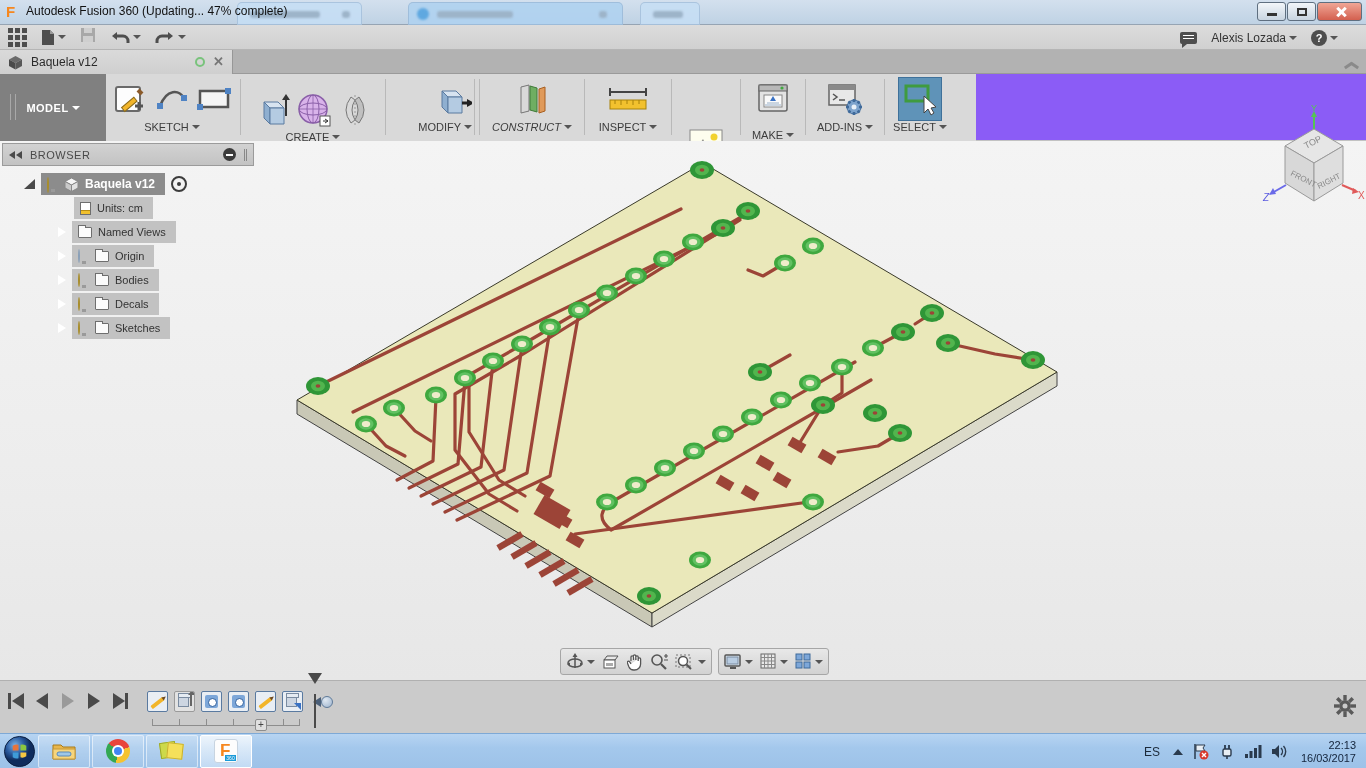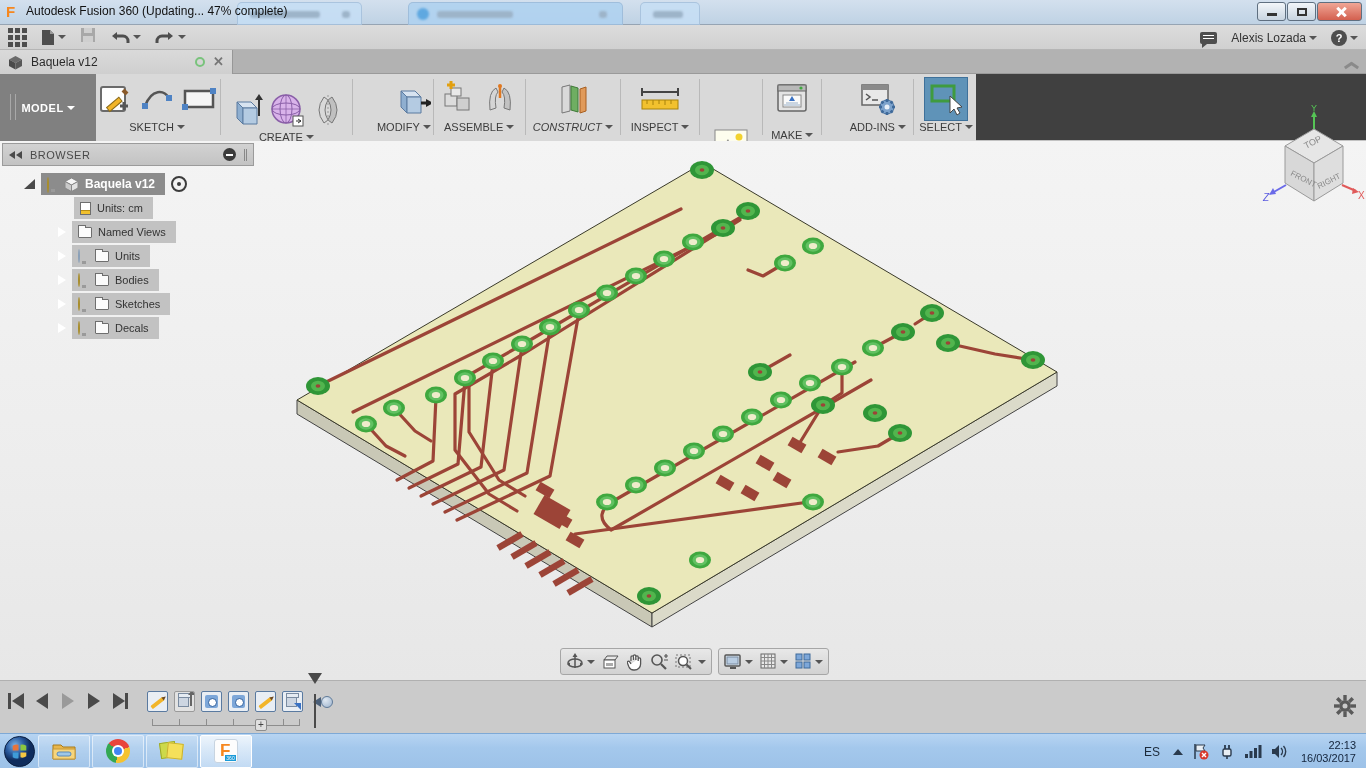--- a/index.html
+++ b/index.html
@@ -22,39 +22,39 @@
   .glyph-close { position:absolute; left:17px; top:3px; width:12px; height:12px; }
   .glyph-close:before,.glyph-close:after { content:""; position:absolute; left:5px; top:0; width:3px; height:12px; background:#fff; }
   .glyph-close:before { transform:rotate(45deg);} .glyph-close:after { transform:rotate(-45deg);}
 
   
   .appbar { position:absolute; left:0; top:25px; width:1366px; height:25px; background:linear-gradient(180deg,#dcdcdc,#d0d0d0); border-bottom:1px solid #b5b5b5; display:flex; align-items:center; }
   .qat { display:flex; align-items:center; gap:14px; padding-left:8px; }
   .caret { width:0; height:0; border-left:4px solid transparent; border-right:4px solid transparent; border-top:4px solid #555; display:inline-block; margin-left:3px; }
   .grid9 { display:grid; grid-template-columns:repeat(3,5px); grid-gap:2px; }
   .grid9 i { width:5px; height:5px; background:#4e4e4e; }
-  .appbar-right { position:absolute; right:8px; top:0; height:25px; display:flex; align-items:center; gap:14px; }
+  .appbar-right { position:absolute; right:28px; top:0; height:25px; display:flex; align-items:center; gap:14px; }
   .username { font-size:12px; color:#333; }
   .helpdot { width:16px; height:16px; border-radius:50%; background:#4e4e4e; color:#fff; font-size:11px; font-weight:bold; text-align:center; line-height:16px; }
   .commentico { width:17px; height:12px; background:#4e4e4e; border-radius:2px; position:relative; }
   .commentico:before { content:""; position:absolute; left:2px; bottom:-4px; border-left:5px solid #4e4e4e; border-bottom:4px solid transparent; }
   .commentico i { position:absolute; left:3px; width:11px; height:1.5px; background:#fff; }
 
   
   .tabbar { position:absolute; left:0; top:50px; width:1366px; height:24px; background:#b2b2b2; border-bottom:1px solid #9a9a9a; }
   .doctab { position:absolute; left:0; top:0; width:233px; height:24px; background:linear-gradient(180deg,#dadada,#cfcfcf); border-right:1px solid #979797; display:flex; align-items:center; padding:0 8px; gap:8px; }
   .doctab .title { font-size:12px; color:#2b2b2b; flex:1; }
   .greenring { width:10px; height:10px; border:2px solid #79c37c; border-radius:50%; }
   .tabclose { font-size:13px; color:#777; font-weight:bold; line-height:12px; }
   .collapse-chev { position:absolute; right:10px; top:8px; width:12px; height:8px; }
   .collapse-chev:before { content:""; position:absolute; left:0; top:6px; width:9px; height:3px; background:#8a8a8a; transform:rotate(-35deg); }
   .collapse-chev:after { content:""; position:absolute; right:-3px; top:6px; width:9px; height:3px; background:#8a8a8a; transform:rotate(35deg); }
 
   
-  .ribbon { position:absolute; left:0; top:74px; width:1366px; height:67px; background:#404040; border-bottom:1px solid #c2c2c2; }
+  .ribbon { position:absolute; left:0; top:74px; width:1366px; height:67px; background:#8b5cf6; border-bottom:1px solid #c2c2c2; }
   .ribbon-inner { position:absolute; left:0; top:0; height:67px; width:976px; background:#d9d9d9; display:flex; }
   .model-chip { width:106px; height:67px; background:#808080; display:flex; align-items:center; justify-content:center; position:relative; }
   .model-chip .grip { position:absolute; left:10px; top:20px; width:6px; height:26px; border-left:1px solid #a8a8a8; border-right:1px solid #a8a8a8; }
   .model-chip span { color:#fff; font-size:11px; font-weight:bold; letter-spacing:.5px; }
   .model-chip .caret { border-top-color:#fff; }
   .rgroup { display:flex; flex-direction:column; align-items:center; justify-content:flex-start; padding-top:5px; position:relative; }
   .rgroup .icons { display:flex; align-items:center; gap:4px; height:40px; }
   .rlabel { margin-top:2px; font-size:11px; color:#3c3c3c; display:flex; align-items:center; }
   .rsep { width:1px; height:56px; background:#b9b9b9; margin:5px 2px 0 2px; }
   .tile { width:38px; height:38px; display:flex; align-items:center; justify-content:center; }
@@ -336,44 +336,20 @@
               </svg>
           </div>
         </div>
         <div class="rlabel">
             <span>MODIFY</span>
             <span class="caret"></span>
           </div>
       </div>
       <div class="rsep"></div>
 
-      <div class="rgroup" style="width:96px;">
-        <div class="icons">
-          <div class="tile">
-            <svg width="38" height="38">
-                <rect x="6" y="14" width="12" height="12" fill="#dcdcdc" stroke="#777"></rect>
-                <rect x="18" y="18" width="12" height="12" fill="#cfcfcf" stroke="#777"></rect>
-                <rect x="12" y="8" width="10" height="8" fill="#e8e8e8" stroke="#777"></rect>
-                <path d="M8,5 h8 M12,1 v8" stroke="#e2a010" stroke-width="3"></path>
-              </svg>
-          </div>
-          <div class="tile">
-            <svg width="36" height="38">
-                <path d="M14,8 q-8,4 -6,22 l6,-2 q-2,-12 2,-16 z" fill="#d5d5d5" stroke="#777"></path>
-                <path d="M22,8 q8,4 6,22 l-6,-2 q2,-12 -2,-16 z" fill="#c2c2c2" stroke="#777"></path>
-                <path d="M18,6 v12" stroke="#e07820" stroke-width="2.5"></path>
-                <circle cx="18" cy="6" r="2" fill="#e07820"></circle>
-              </svg>
-          </div>
-        </div>
-        <div class="rlabel">
-            <span>ASSEMBLE</span>
-            <span class="caret"></span>
-          </div>
-      </div>
       <div class="rsep"></div>
 
       <div class="rgroup" style="width:100px;font-style:italic;">
         <div class="icons">
           <div class="tile">
             <svg width="38" height="40">
                 <polygon points="8,8 16,6 16,32 8,34" fill="#d9d9d9" stroke="#777"></polygon>
                 <polygon points="17,7 24,9 24,33 17,31" fill="#6fae62" stroke="#3f7a38"></polygon>
                 <polygon points="26,10 32,8 32,32 26,34" fill="#e09a5a" stroke="#a85f20"></polygon>
               </svg>
@@ -434,21 +410,21 @@
               </svg>
           </div>
         </div>
         <div class="rlabel">
             <span>MAKE</span>
             <span class="caret"></span>
           </div>
       </div>
       <div class="rsep"></div>
 
-      <div class="rgroup" style="width:74px;margin-left:20px;">
+      <div class="rgroup" style="width:74px;">
         <div class="icons">
           <div class="tile">
             <svg width="38" height="36">
                 <rect x="3" y="4" width="26" height="20" fill="#e8e8e8" stroke="#666" stroke-width="1.5"></rect>
                 <rect x="3" y="4" width="26" height="5" fill="#8a8a8a"></rect>
                 <path d="M7,13 l4,3 -4,3 M13,19 h6" stroke="#555" stroke-width="1.5" fill="none"></path>
                 <g transform="translate(28,26)">
                   <circle r="7" fill="#7da3cc" stroke="#3f6a9a"></circle>
                   <g stroke="#3f6a9a" stroke-width="2.5">
                     <path d="M0,-8 v3 M0,8 v-3 M-8,0 h3 M8,0 h-3 M-5.6,-5.6 l2,2 M5.6,5.6 l-2,-2 M-5.6,5.6 l2,-2 M5.6,-5.6 l-2,2"></path>
@@ -628,45 +604,45 @@
         <span class="chip">
             <span class="folder"></span>
             <span>Named Views</span>
           </span>
       </div>
       <div class="trow indent3">
         <span class="exp-closed"></span>
         <span class="chip">
             <span class="bulb off"><span class="globe"></span><span class="base"></span></span>
             <span class="folder"></span>
-            <span>Units</span>
+            <span>Origin</span>
           </span>
       </div>
       <div class="trow indent3">
         <span class="exp-closed"></span>
         <span class="chip">
             <span class="bulb"><span class="globe"></span><span class="base"></span></span>
             <span class="folder"></span>
             <span>Bodies</span>
           </span>
       </div>
       <div class="trow indent3">
         <span class="exp-closed"></span>
         <span class="chip">
             <span class="bulb"><span class="globe"></span><span class="base"></span></span>
             <span class="folder"></span>
-            <span>Sketches</span>
+            <span>Decals</span>
           </span>
       </div>
       <div class="trow indent3">
         <span class="exp-closed"></span>
         <span class="chip">
             <span class="bulb"><span class="globe"></span><span class="base"></span></span>
             <span class="folder"></span>
-            <span>Decals</span>
+            <span>Sketches</span>
           </span>
       </div>
     </div>
 
     <svg class="viewcube" width="104" height="170" viewBox="0 0 104 110" style="top:-60px;">
       <g transform="translate(0,10)">
         <path d="M52,8 v-14" stroke="#55c455" stroke-width="2"></path>
           <path d="M52,-10 l-3,6 h6 z" fill="#55c455"></path>
         <text x="49" y="-10" fill="#55c455" font-size="9">Y</text>
         <path d="M24,64 l-14,8" stroke="#6a6ae8" stroke-width="2"></path>

